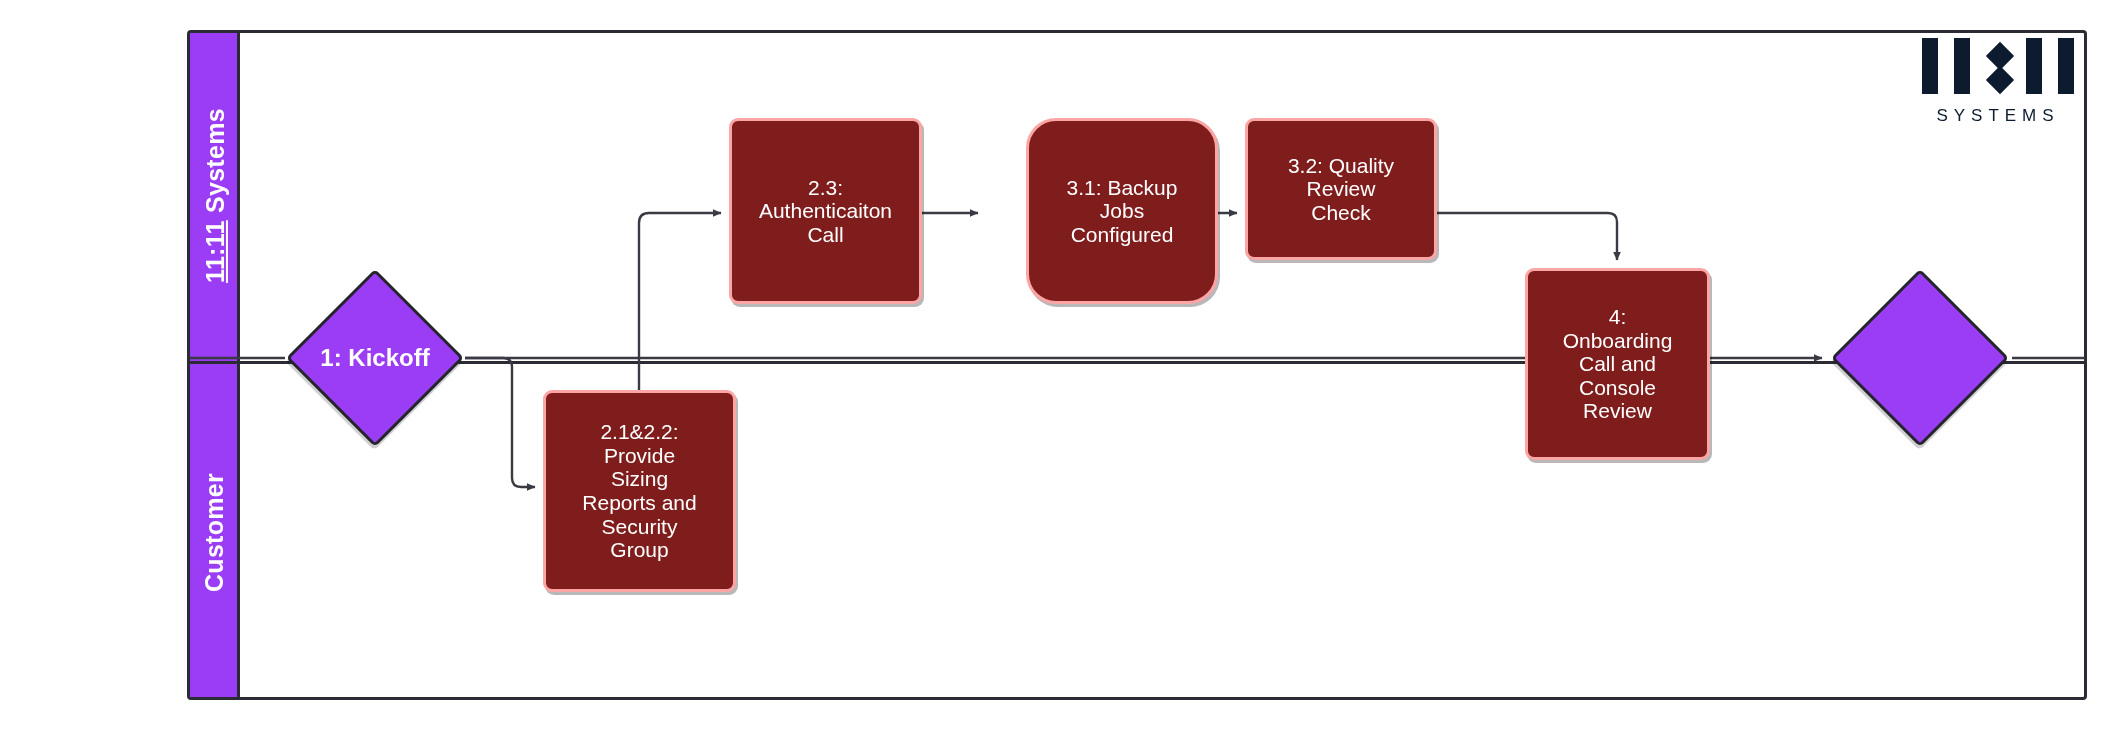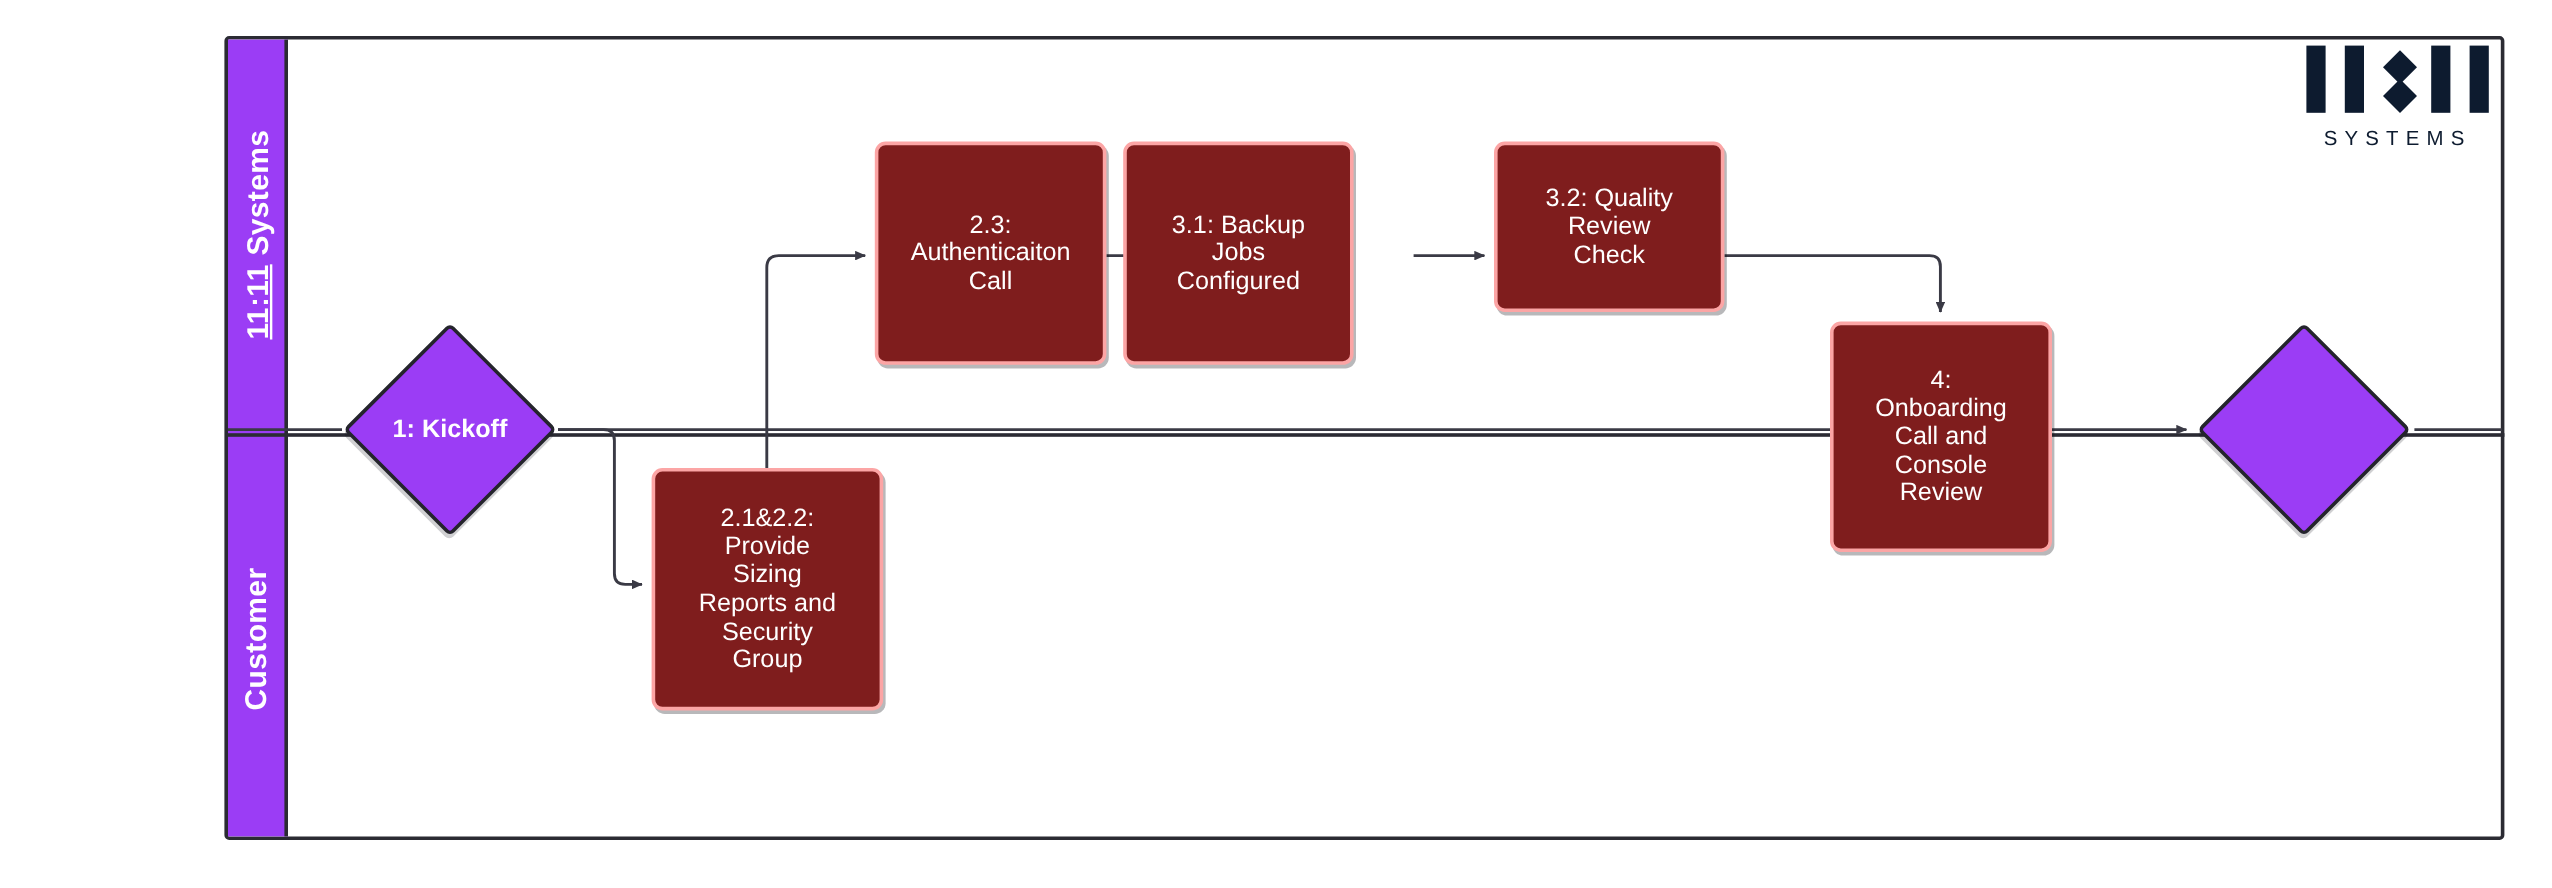--- a/index.html
+++ b/index.html
@@ -46,21 +46,21 @@
   .node span{display:block;white-space:pre-line;}
 
   .diamond{
     position:absolute;box-sizing:border-box;
     background:#9B3DF5;border:3px solid #24242c;
     transform:rotate(45deg);border-radius:5px;
     box-shadow:2px 3px 0 rgba(20,20,28,.20);
   }
   .diamond-label{
     position:absolute;display:flex;align-items:center;justify-content:center;
-    color:#fff;font-weight:bold;font-size:21px;text-align:center;white-space:nowrap;
+    color:#fff;font-weight:bold;font-size:24px;text-align:center;white-space:nowrap;
   }
 
   
   .logo{position:absolute;left:1918px;top:38px;width:160px;height:90px;}
   .logo-bars{position:relative;height:56px;width:160px;}
   .bar{position:absolute;top:0;width:16px;height:56px;background:#0d1b2f;}
   .dia{position:absolute;left:72px;width:20px;height:20px;background:#0d1b2f;transform:rotate(45deg);}
   .logo-word{
     margin-top:12px;text-align:center;width:160px;
     color:#0d1b2f;font-size:17px;letter-spacing:6px;font-weight:500;
@@ -113,21 +113,21 @@
 
   <div class="diamond" style="left:312px;top:295px;width:126px;height:126px;"></div>
   <div class="diamond-label" style="left:285px;top:338px;width:180px;height:40px;">1: Kickoff</div>
 
   <div class="node" style="left:729px;top:118px;width:193px;height:186px;">
     <span>2.3:
 Authenticaiton
 Call</span>
   </div>
 
-  <div class="node" style="left:936px;top:118px;width:192px;height:186px;">
+  <div class="node" style="left:1026px;top:118px;width:192px;height:186px;border-radius:30px;">
     <span>3.1:  Backup
 Jobs
 Configured</span>
   </div>
 
   <div class="node" style="left:1245px;top:118px;width:192px;height:142px;">
     <span>3.2: Quality
 Review
 Check</span>
   </div>

